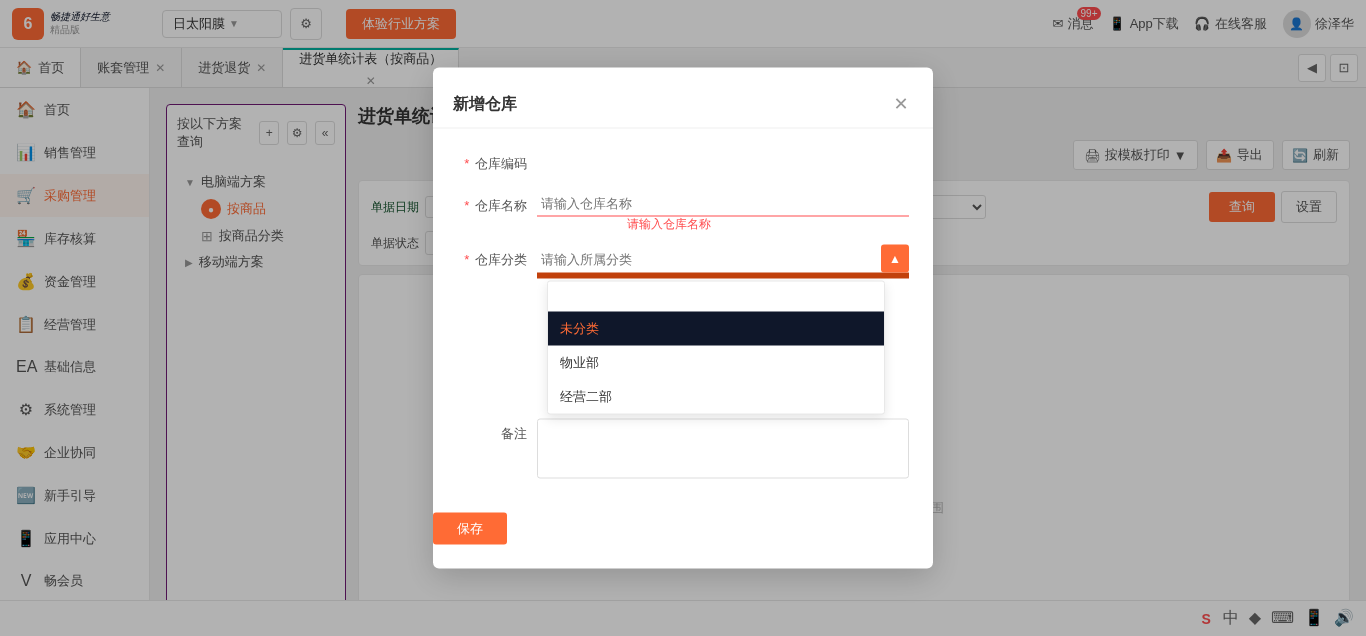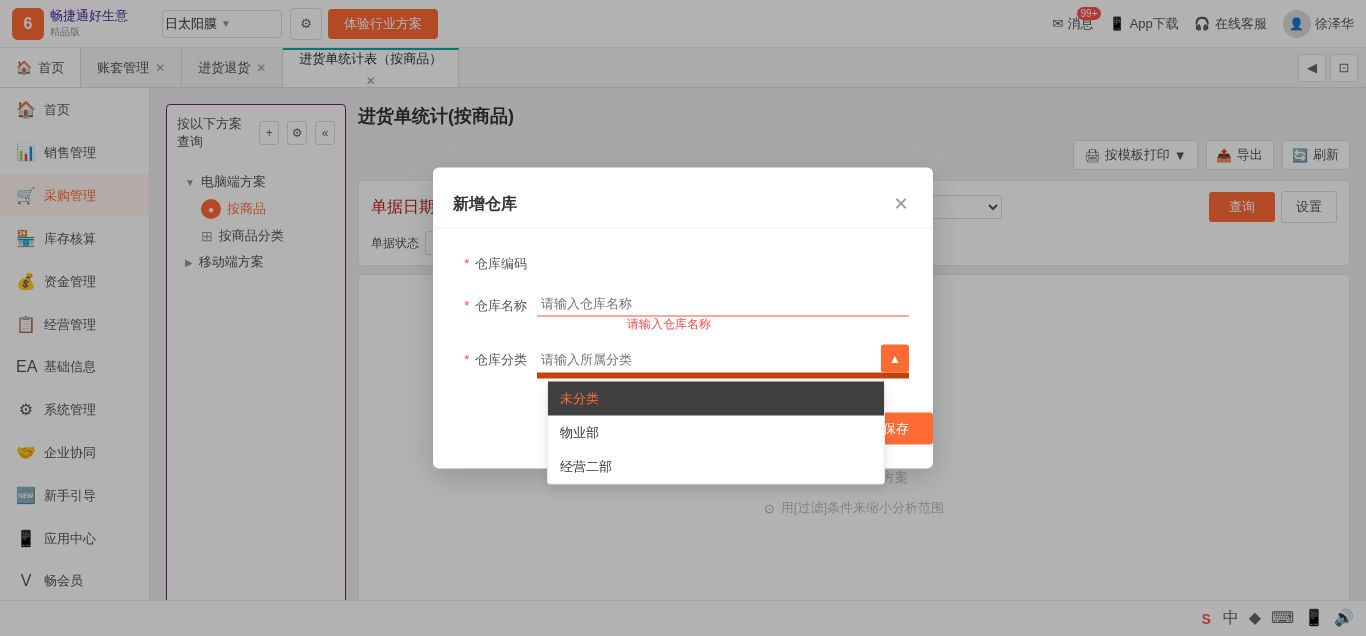--- a/index.html
+++ b/index.html
@@ -22,36 +22,36 @@
       align-items: center;
       gap: 6px;
     }
     .logo-icon {
       width: 32px; height: 32px;
       background: #ff6b35;
       border-radius: 6px;
       display: flex; align-items: center; justify-content: center;
       color: white; font-weight: bold; font-size: 16px;
     }
-    .logo-text { font-size: 13px; color: #4c1d95; line-height: 1.3; }
+    .logo-text { font-size: 10px; color: #0f172a; line-height: 1.3; font-style: italic; }
     .logo-sub { font-size: 10px; color: #999; }
     .store-selector {
       display: flex; align-items: center; gap: 4px;
-      padding: 4px 2px; border: 1px solid #ddd; border-radius: 4px;
+      padding: 4px 10px; border: 1px solid #ddd; border-radius: 4px;
       cursor: pointer; color: #333; font-size: 13px; min-width: 120px;
     }
     .chevron-down { font-size: 10px; color: #999; }
     .gear-btn {
       width: 32px; height: 32px; border: 1px solid #ddd; border-radius: 4px;
       display: flex; align-items: center; justify-content: center;
       cursor: pointer; margin-left: 8px; color: #666;
     }
     .trial-btn {
       background: #ff6b35; color: white; border: none; border-radius: 4px;
-      padding: 6px 16px; cursor: pointer; font-size: 13px; margin-left: 6px;
+      padding: 6px 16px; cursor: pointer; font-size: 13px; margin-left: 24px;
     }
     .header-right {
       margin-left: auto;
       display: flex; align-items: center; gap: 16px;
     }
     .header-right-item {
       display: flex; align-items: center; gap: 4px;
       color: #555; font-size: 13px; cursor: pointer; position: relative;
     }
     .badge {
@@ -237,30 +237,30 @@
       border: 1px solid #e8e8e8;
       border-radius: 3px;
       box-shadow: 0 4px 12px rgba(0,0,0,0.1);
       z-index: 300;
       margin-top: 2px;
     }
     .dropdown-item {
       padding: 8px 12px; font-size: 13px; color: #333;
       cursor: pointer;
     }
-    .dropdown-item.selected { background: #404040; color: #ff6b35; }
+    .dropdown-item.selected { background: #0f172a; color: #ff6b35; margin-top: 30px; }
 
     
     .form-textarea {
       flex: 1; border: 1px solid #ddd; border-radius: 3px;
       padding: 6px 8px; font-size: 13px; color: #333;
       outline: none; resize: none; height: 60px;
     }
     .dialog-footer {
-      display: flex; justify-content: flex-end; gap: 12px;
+      display: flex; justify-content: flex-start; gap: 12px;
       padding-top: 16px;
     }
     .btn-save {
       background: #ff6b35; color: white; border: none; border-radius: 3px;
       padding: 7px 24px; cursor: pointer; font-size: 13px;
     }
 
     
     .bottom-bar {
       position: fixed; bottom: 0; left: 0; right: 0;
@@ -456,21 +456,21 @@
           </div>
           <div class="toolbar-btn">
             <span>🔄</span>
             <span>刷新</span>
           </div>
         </div>
 
         <div style="background:white; border-radius:4px; border:1px solid #e8e8e8; padding:10px 12px; margin-bottom:8px;">
           <div style="display:flex; align-items:center; gap:16px; flex-wrap:wrap;">
             <div style="display:flex; align-items:center; gap:6px;">
-              <span style="color:#b91c1c; font-size:16px; white-space:nowrap;">单据日期</span>
+              <span style="color:#14532d; font-size:12px; white-space:nowrap;">单据日期</span>
               <input type="text" class="date-input" placeholder="开始日期" style="">
               <span style="color:#bbb;">—</span>
               <input type="text" class="date-input" placeholder="结束日期" style="">
             </div>
             <div style="display:flex; align-items:center; gap:6px;">
               <span style="color:#555; font-size:12px; white-space:nowrap;">付款状态</span>
               <select class="field-select">
                 <option></option>
               </select>
             </div>
@@ -550,20 +550,24 @@
         </div>
         <div class="dropdown-item">
           <span>物业部</span>
         </div>
         <div class="dropdown-item">
           <span>经营二部</span>
         </div>
       </div>
     </div>
 
+    <div class="form-row" style="margin-top:140px;">
+      <div class="form-label">备注</div>
+      <textarea class="form-textarea" style=""></textarea>
+    </div>
   </div>
 
   <div class="dialog-footer">
     <button class="btn-save">保存</button>
   </div>
 </div>
 
 <div class="bottom-bar">
   <div class="bottom-logo">
     <span>S</span>

